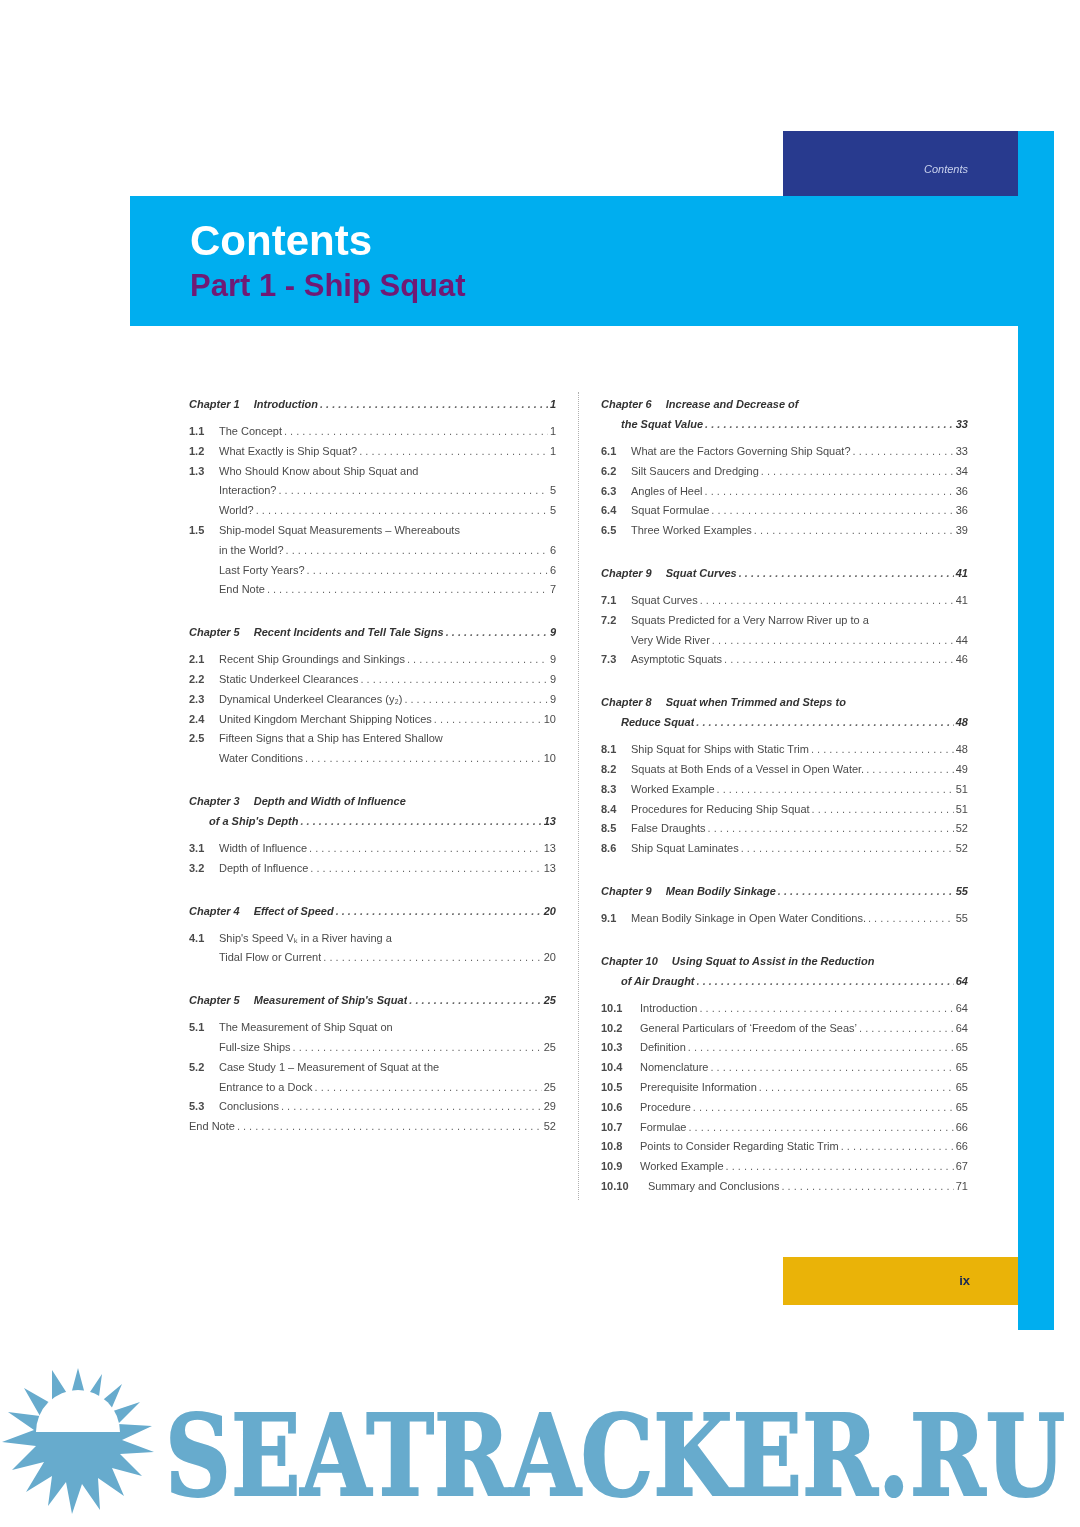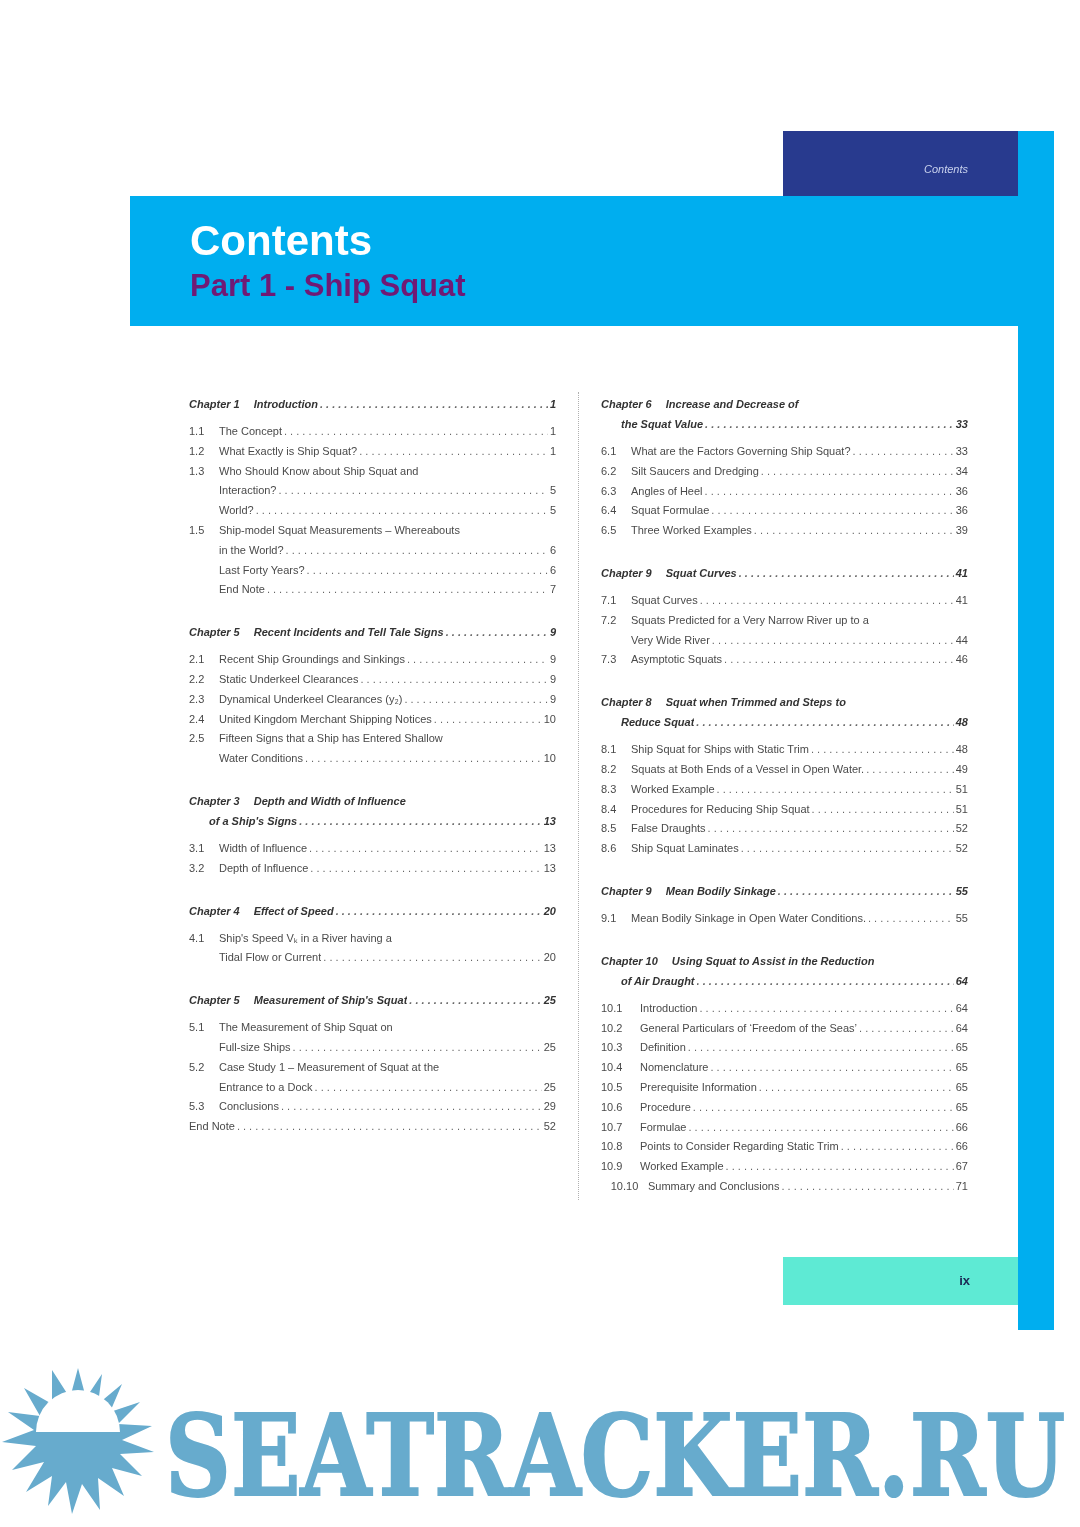--- a/index.html
+++ b/index.html
@@ -7,39 +7,39 @@
     width: 1080px; height: 1527px; position: relative; overflow: hidden;
     background: #ffffff; font-family: "Liberation Sans", sans-serif; color: #3a3a3a;
   }
   .abs { position: absolute; }
   .right-bar { left: 1018px; top: 131px; width: 36px; height: 1199px; background: #00aeef; }
   .top-tab { left: 783px; top: 131px; width: 235px; height: 65px; background: #283a8e; }
   .top-tab-label { position: absolute; right: 50px; top: 32px; font-size: 11px; font-style: italic; color: #c9d2ee; }
   .header-band { left: 130px; top: 196px; width: 888px; height: 130px; background: #00aeef; }
   .title { position: absolute; left: 60px; top: 22px; font-size: 42px; font-weight: bold; color: #ffffff; line-height: 46px; }
   .subtitle { position: absolute; left: 60px; top: 72px; font-size: 31px; font-weight: bold; color: #701a75; line-height: 36px; }
-  .bottom-tab { left: 783px; top: 1257px; width: 235px; height: 48px; background: #5eead4; }
+  .bottom-tab { left: 783px; top: 1257px; width: 235px; height: 48px; background: #eab308; }
   .page-num { position: absolute; right: 48px; top: 16px; font-size: 13px; font-weight: bold; color: #1b2a55; }
 
   .col { position: absolute; top: 394px; width: 367px; font-size: 11px; }
   .col-left { left: 189px; }
   .col-right { left: 601px; }
   .divider { position: absolute; left: 578px; top: 392px; height: 808px; border-left: 1px dotted #b0b0b0; }
 
   .chapter { margin-bottom: 10px; }
   .chapter + .chapter { margin-top: 22px; }
   .ch-head { font-weight: bold; font-style: italic; color: #333; line-height: 20px; margin-bottom: 8px; }
   .ch-line { display: flex; align-items: flex-end; font-style: italic; }
   .ch-num { white-space: nowrap; margin-right: 14px; }
   .ch-cont { padding-left: 20px; }
   .entry { line-height: 19.8px; color: #4a4a4a; }
   .row { display: flex; align-items: baseline; }
-  .num { width: 30px; flex: none; }
+  .num { width: 30px; flex: none; font-weight: bold; }
   .num.wide { width: 39px; }
-  .num.wider { width: 47px; text-align: center; }
+  .num.wider { width: 47px; }
   .txt { white-space: nowrap; overflow: hidden; }
   .cont { padding-left: 30px; }
   .dots { flex: 1; overflow: hidden; white-space: nowrap; letter-spacing: 2.2px; color: #666; margin: 0 2px; }
   .dots::before { content: ". . . . . . . . . . . . . . . . . . . . . . . . . . . . . . . . . . . . . . . . . . . . . . . . . . . . . . . . . . . . . . . . . . . . . . . . . . . . . . . . ."; letter-spacing: 0; }
   .pg { flex: none; text-align: right; }
   .ch-head .pg { font-weight: bold; }
 
   .watermark { left: 0; top: 1365px; width: 1080px; height: 160px; }
 </style>
 </head>
@@ -178,21 +178,21 @@
         </div>
       </div>
     </div>
     <div class="chapter">
       <div class="ch-head">
         <div class="ch-line">
           <span class="ch-num">Chapter 3</span>
           <span>Depth and Width of Influence</span>
         </div>
         <div class="row ch-cont">
-          <span class="txt">of a Ship's Signs</span>
+          <span class="txt">of a Ship's Depth</span>
           <span class="dots"></span>
           <span class="pg">13</span>
         </div>
       </div>
       <div class="entry">
         <div class="row">
           <span class="num">3.1</span>
           <span class="txt">Width of Influence</span>
           <span class="dots"></span>
           <span class="pg">13</span>

